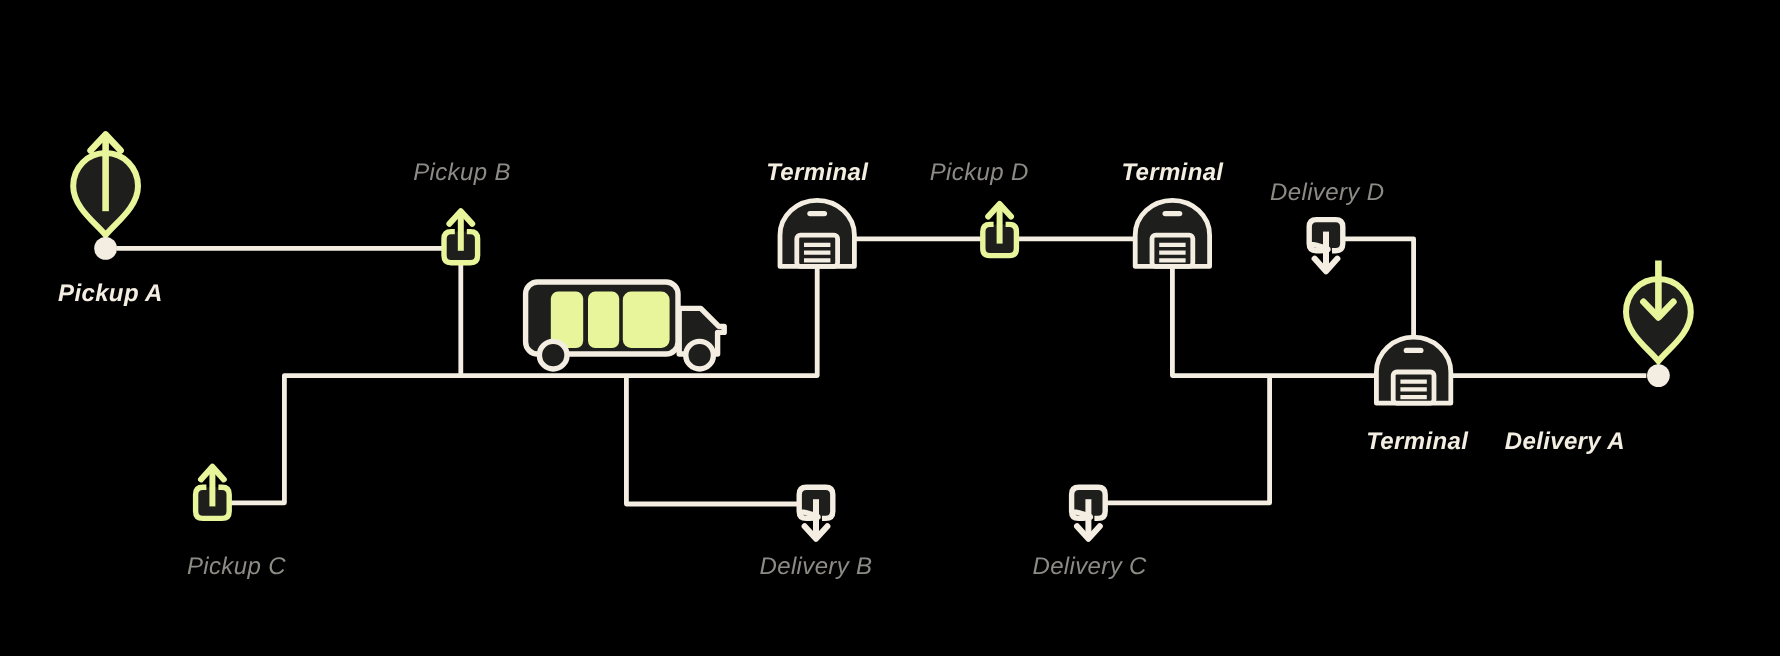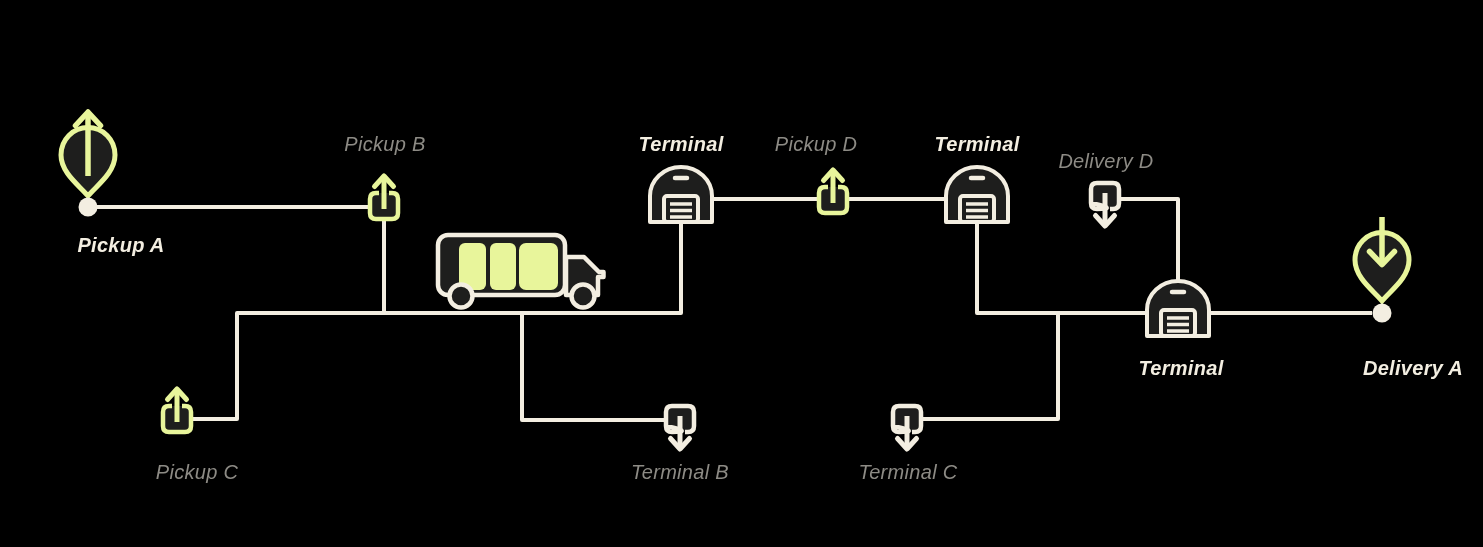--- a/index.html
+++ b/index.html
@@ -14,21 +14,21 @@
   .sc{stroke:var(--line);}
   .sl{stroke:var(--accent);}
   .fd{fill:var(--icon_fill);}
   .fc{fill:var(--line);}
   .fl{fill:var(--accent);}
   .fn{fill:none;}
   .rc{stroke-linecap:round;stroke-linejoin:round;}
   .lbl{position:absolute;transform:translateX(-50%);white-space:nowrap;
        font-size:20px;letter-spacing:.3px;line-height:22px;font-style:italic;}
   .muted{color:var(--label_muted);font-weight:400;}
-  .bright{color:var(--label_bright);font-weight:600;margin-left:29px;}
+  .bright{color:var(--label_bright);font-weight:600;}
   .boldw{color:var(--label_bright);font-weight:700;}
 </style>
 </head>
 <body>
 
 <div class="stage">
   <svg width="1483" height="547" viewBox="0 0 1483 547">
     <defs>
       <g id="warehouse">
         <path class="fd sc" stroke-width="4" stroke-linejoin="round" d="M-31,0 V-26 A31,29 0 0 1 31,-26 V0 Z"></path>
@@ -117,17 +117,17 @@
     <circle class="fc" cx="1382" cy="313" r="9.5"></circle>
   </svg>
 
   <div class="lbl bright" style="left:92px;top:234px">Pickup A</div>
   <div class="lbl muted" style="left:385px;top:133px">Pickup B</div>
   <div class="lbl muted" style="left:197px;top:461px">Pickup C</div>
   <div class="lbl boldw" style="left:681px;top:133px">Terminal</div>
   <div class="lbl muted" style="left:816px;top:133px">Pickup D</div>
   <div class="lbl boldw" style="left:977px;top:133px">Terminal</div>
   <div class="lbl muted" style="left:1106px;top:150px">Delivery D</div>
-  <div class="lbl muted" style="left:680px;top:461px">Terminal B</div>
-  <div class="lbl muted" style="left:908px;top:461px">Terminal C</div>
+  <div class="lbl muted" style="left:680px;top:461px">Delivery B</div>
+  <div class="lbl muted" style="left:908px;top:461px">Delivery C</div>
   <div class="lbl boldw" style="left:1181px;top:357px">Terminal</div>
-  <div class="lbl bright" style="left:1384px;top:357px">Delivery A</div>
+  <div class="lbl bright" style="left:1304px;top:357px">Delivery A</div>
 </div>
 
 </body></html>

